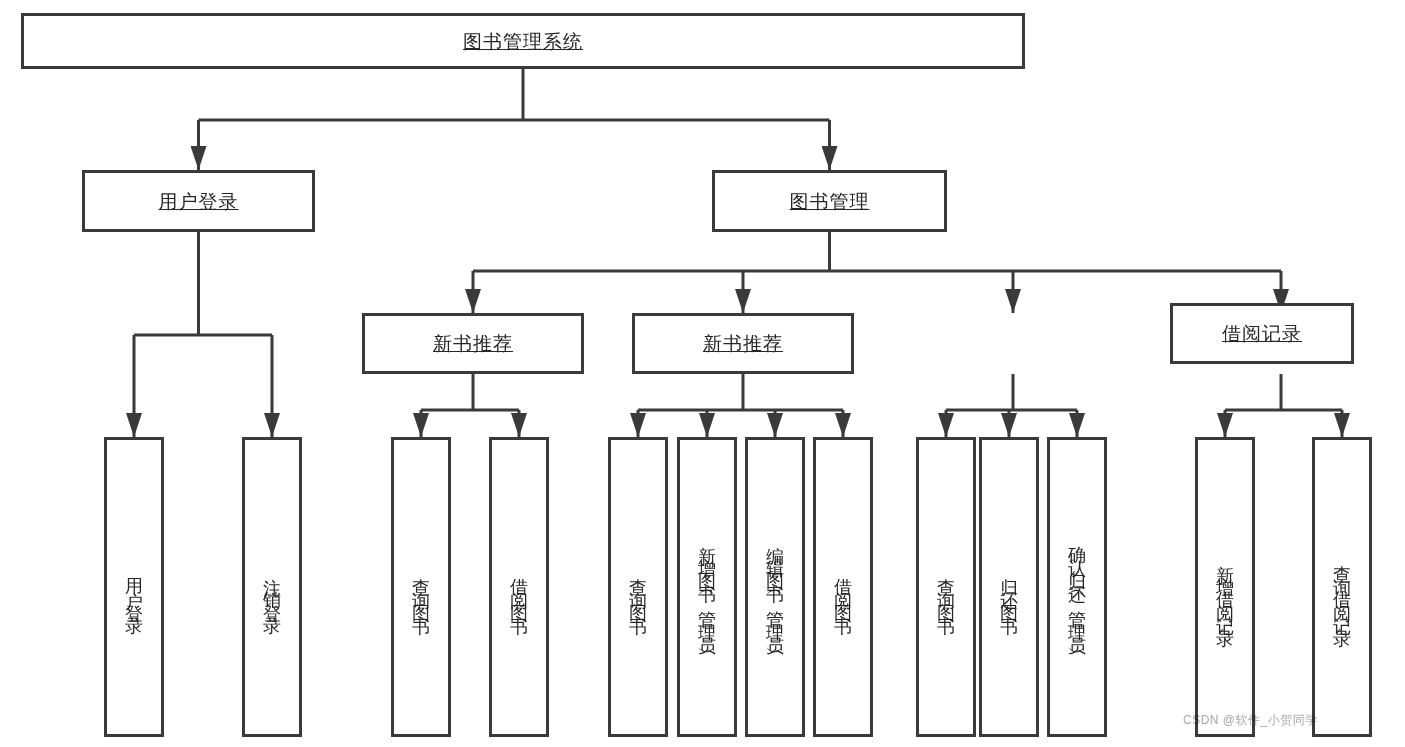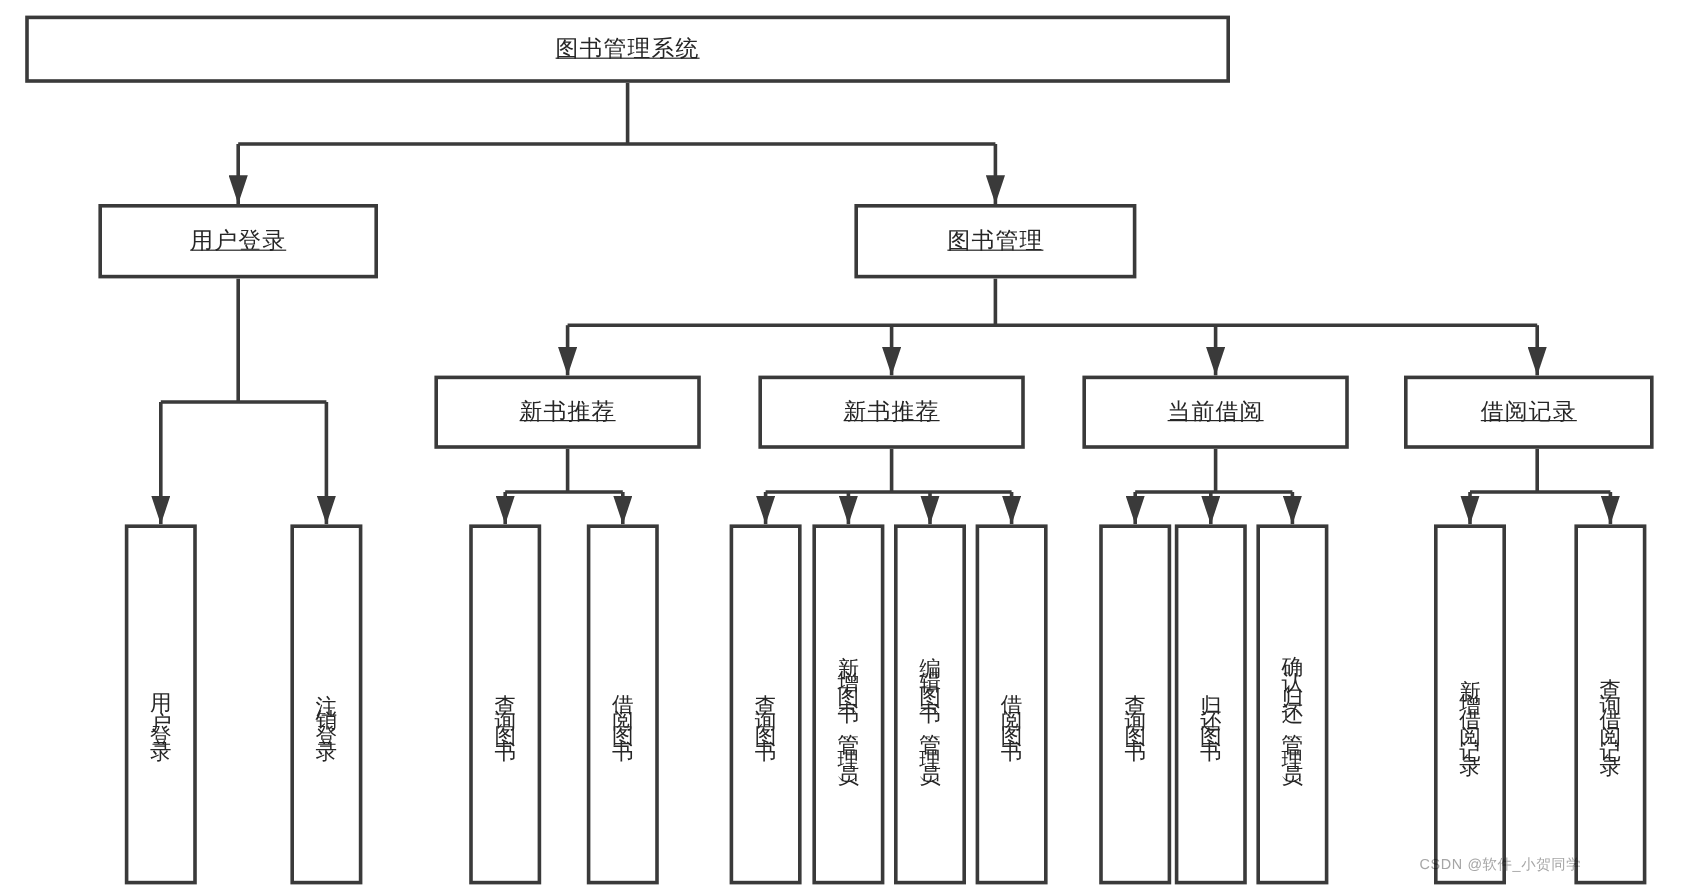--- a/index.html
+++ b/index.html
@@ -109,22 +109,21 @@
     </g>
   </svg>
 
   <div class="node h" style="left:21px;top:13px;width:1004px;height:56px">图书管理系统</div>
 
   <div class="node h" style="left:82px;top:170px;width:233px;height:62px">用户登录</div>
   <div class="node h" style="left:712px;top:170px;width:235px;height:62px">图书管理</div>
 
   <div class="node h" style="left:362px;top:313px;width:222px;height:61px">新书推荐</div>
   <div class="node h" style="left:632px;top:313px;width:222px;height:61px">新书推荐</div>
-  <div class="node h" style="left:902px;top:313px;width:222px;height:61px">当前借阅</div>
-  <div class="node h" style="left:1170px;top:313px;width:208px;height:61px">借阅记录</div>
+  <div class="node h" style="left:1170px;top:303px;width:184px;height:61px">借阅记录</div>
 
   <div class="node v" style="left:104px;top:437px;width:60px;height:300px">用户登录</div>
   <div class="node v" style="left:242px;top:437px;width:60px;height:300px">注销登录</div>
 
   <div class="node v" style="left:391px;top:437px;width:60px;height:300px">查询图书</div>
   <div class="node v" style="left:489px;top:437px;width:60px;height:300px">借阅图书</div>
 
   <div class="node v" style="left:608px;top:437px;width:60px;height:300px">查询图书</div>
   <div class="node v" style="left:677px;top:437px;width:60px;height:300px">新增图书（管理员）</div>
   <div class="node v" style="left:745px;top:437px;width:60px;height:300px">编辑图书（管理员）</div>

